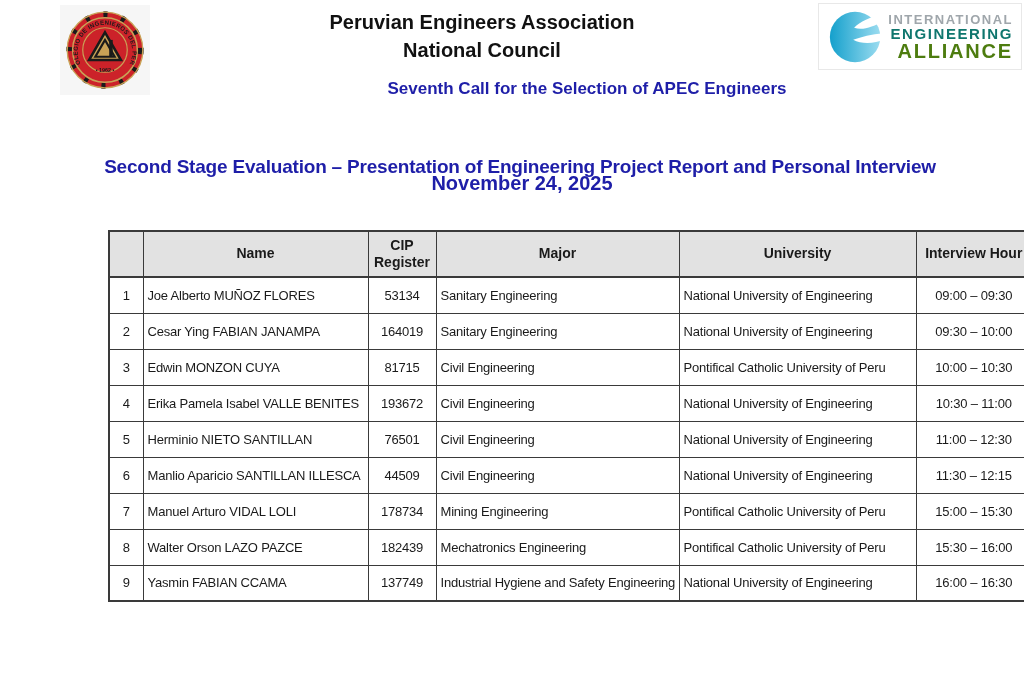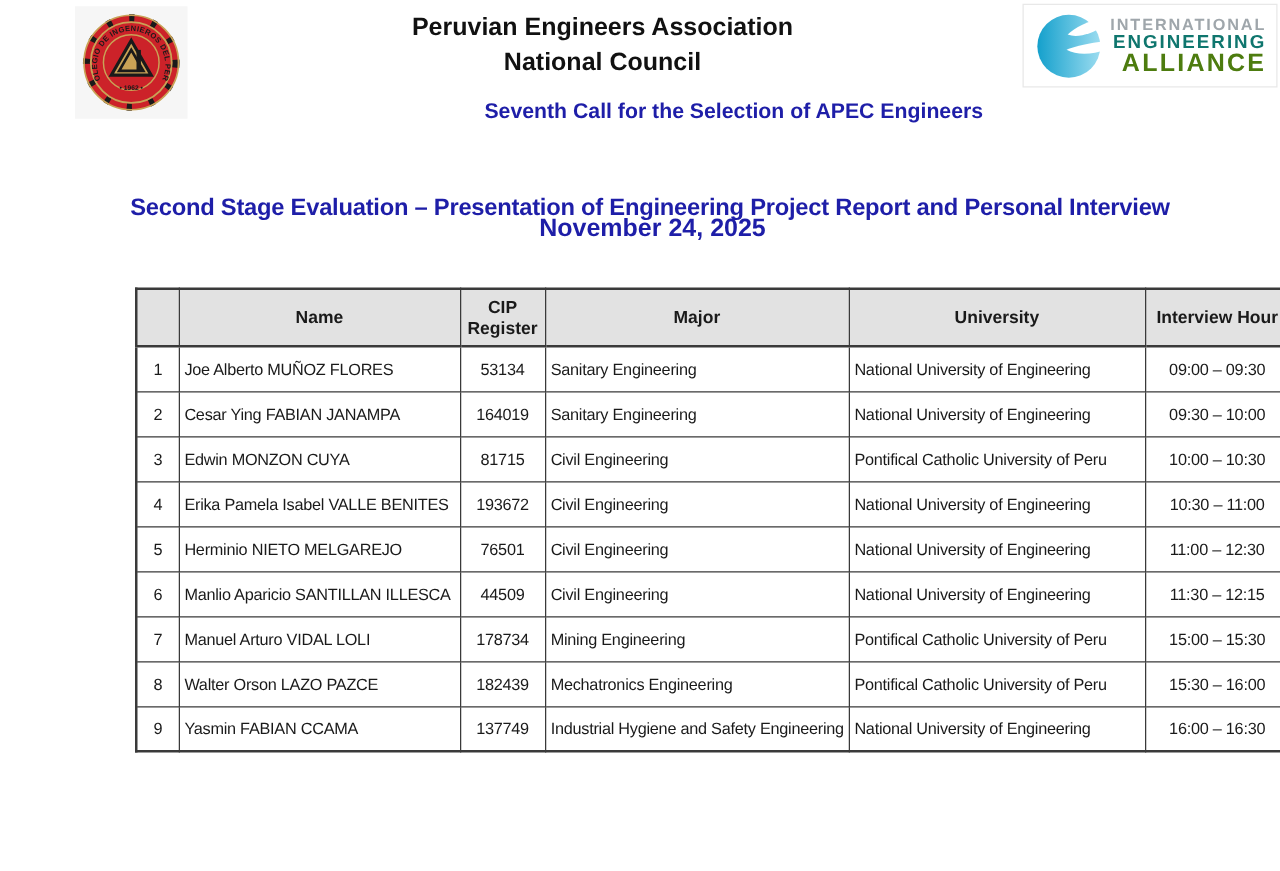--- a/index.html
+++ b/index.html
@@ -162,21 +162,21 @@
         <tr>
           <td class="cell-num">4</td>
           <td class="cell-name">Erika Pamela Isabel VALLE BENITES</td>
           <td class="cell-cip">193672</td>
           <td class="cell-major">Civil Engineering</td>
           <td class="cell-univ">National University of Engineering</td>
           <td class="cell-hour">10:30 – 11:00</td>
         </tr>
         <tr>
           <td class="cell-num">5</td>
-          <td class="cell-name">Herminio NIETO MELGAREJO</td>
+          <td class="cell-name">Herminio NIETO SANTILLAN</td>
           <td class="cell-cip">76501</td>
           <td class="cell-major">Civil Engineering</td>
           <td class="cell-univ">National University of Engineering</td>
           <td class="cell-hour">11:00 – 12:30</td>
         </tr>
         <tr>
           <td class="cell-num">6</td>
           <td class="cell-name">Manlio Aparicio SANTILLAN ILLESCA</td>
           <td class="cell-cip">44509</td>
           <td class="cell-major">Civil Engineering</td>

